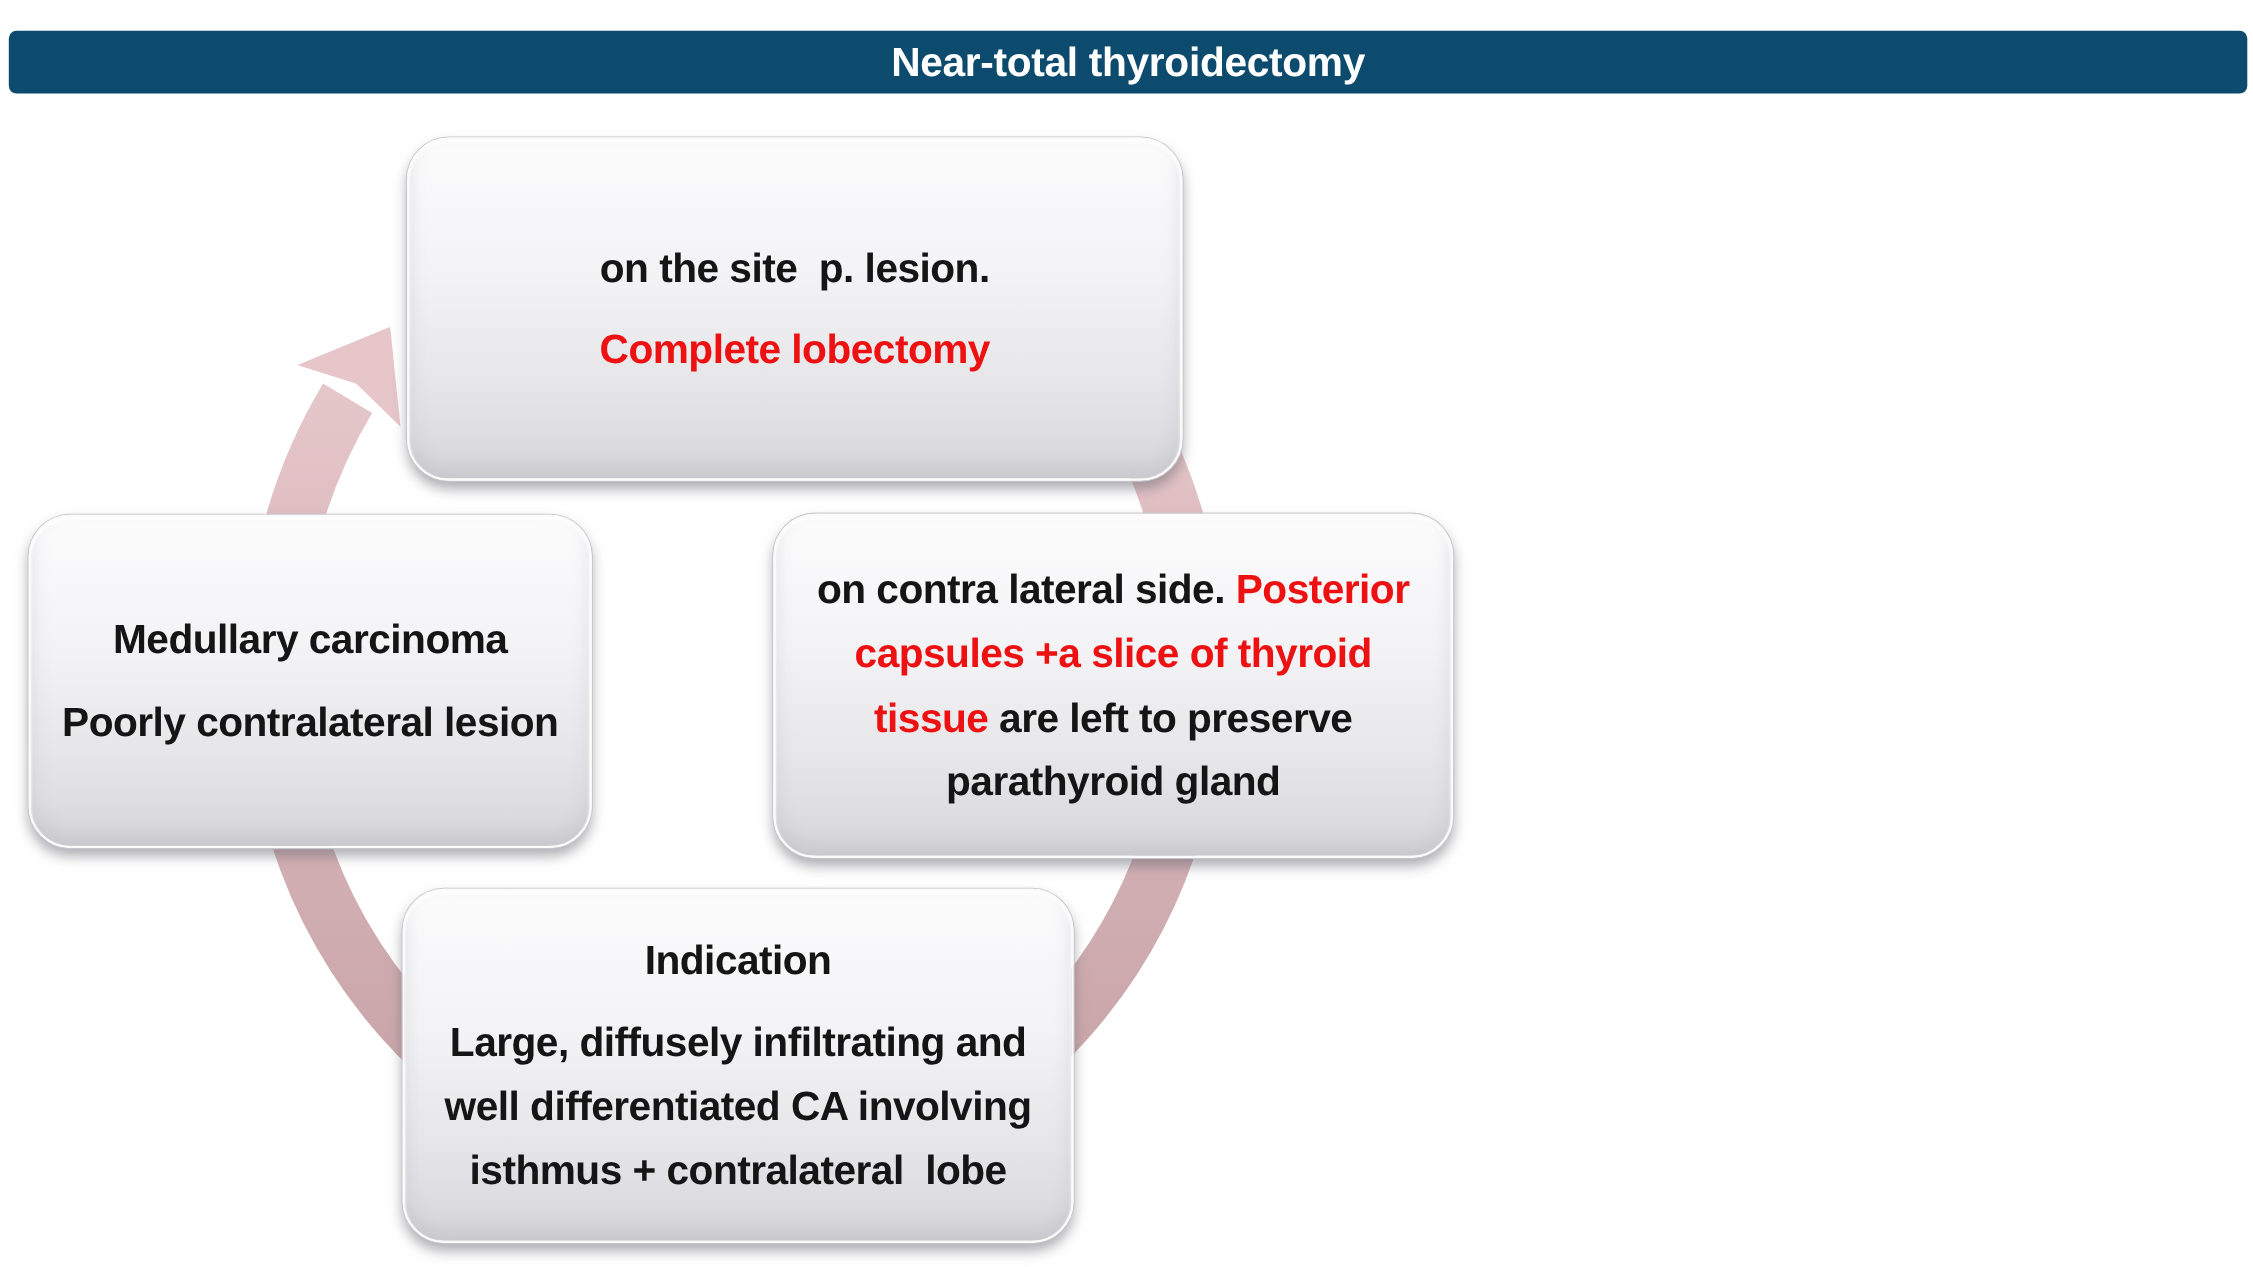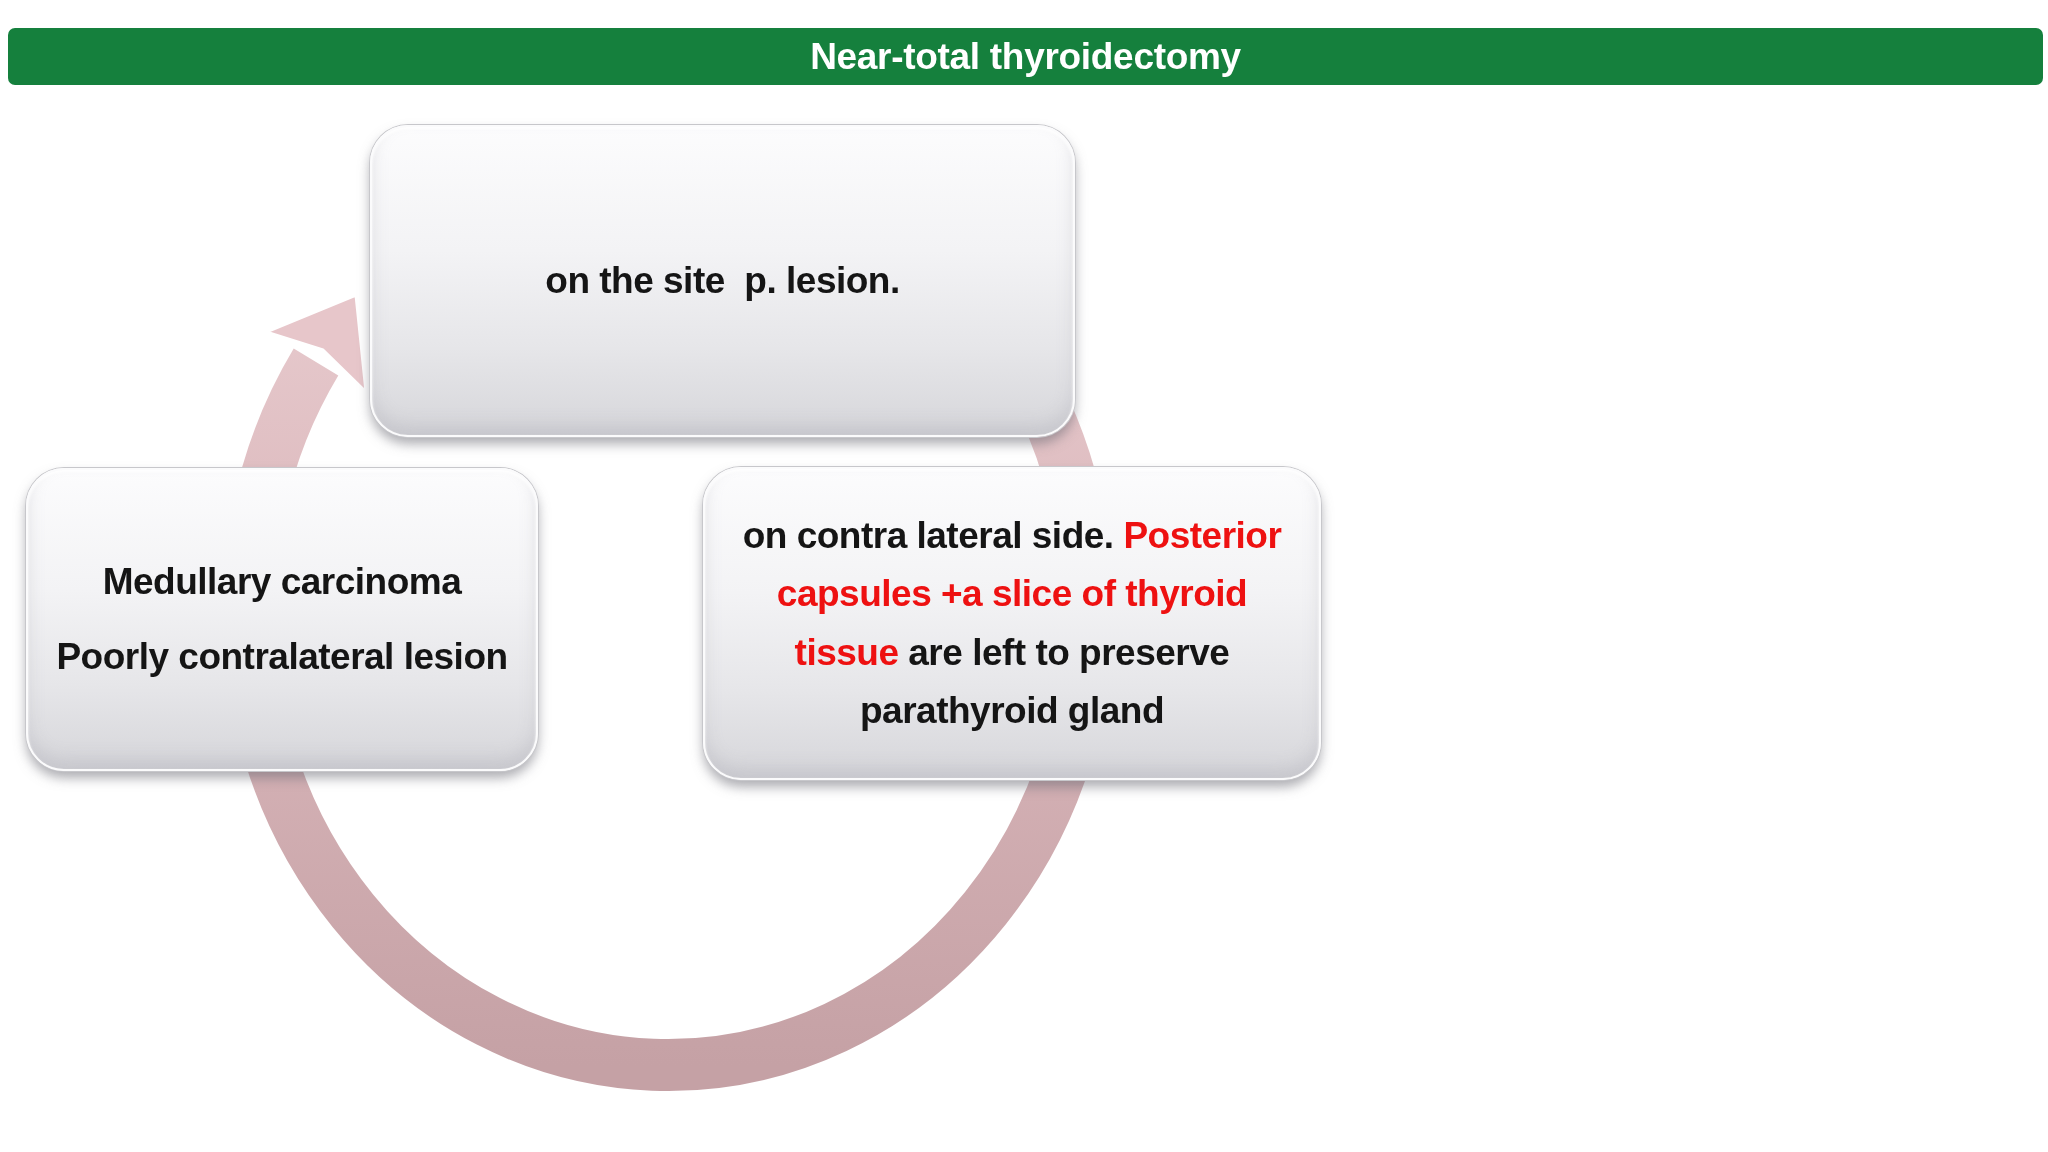--- a/index.html
+++ b/index.html
@@ -6,21 +6,21 @@
   #slide{
     position:relative;
     width:2048px;height:1152px;
     background:#ffffff;
     overflow:hidden;
     font-family:"Liberation Sans", sans-serif;
   }
   
   .title-bar{
     position:absolute;left:8px;top:28px;width:2035px;height:57px;
-    background:#15803d;
+    background:#0c4a6e;
     border-radius:7px;
     display:flex;align-items:center;justify-content:center;
   }
   .title-bar .title-text{
     color:#ffffff;
     font-size:37px;font-weight:bold;
     letter-spacing:-0.3px;
     white-space:pre-wrap;
   }
   
@@ -72,25 +72,30 @@
       </linearGradient>
     </defs>
 
     <path d="M 741 162 A 420 455 0 1 1 316 362" fill="none" stroke="url(#pinkGrad)" stroke-width="52"></path>
 
     <polygon points="356,295 366,392 323,350 266,332" fill="#e7c6ca" stroke="#ffffff" stroke-width="3" stroke-linejoin="round"></polygon>
   </svg>
 
   <div class="cycle-box box-top">
     <p class="box-text para">on the site  p. lesion.</p>
+    <p class="box-text para red">Complete lobectomy</p>
   </div>
 
   <div class="cycle-box box-left">
     <p class="box-text para">Medullary carcinoma</p>
     <p class="box-text para">Poorly contralateral lesion</p>
   </div>
 
   <div class="cycle-box box-right">
     <p class="box-text para"><span>on contra lateral side. </span><span class="red">Posterior capsules +a slice of thyroid tissue</span><span> are left to preserve parathyroid gland</span></p>
   </div>
 
+  <div class="cycle-box box-bottom">
+    <p class="box-text para">Indication</p>
+    <p class="box-text para">Large, diffusely infiltrating and well differentiated CA involving isthmus + contralateral  lobe</p>
+  </div>
 
 </div>
 
 </body></html>

